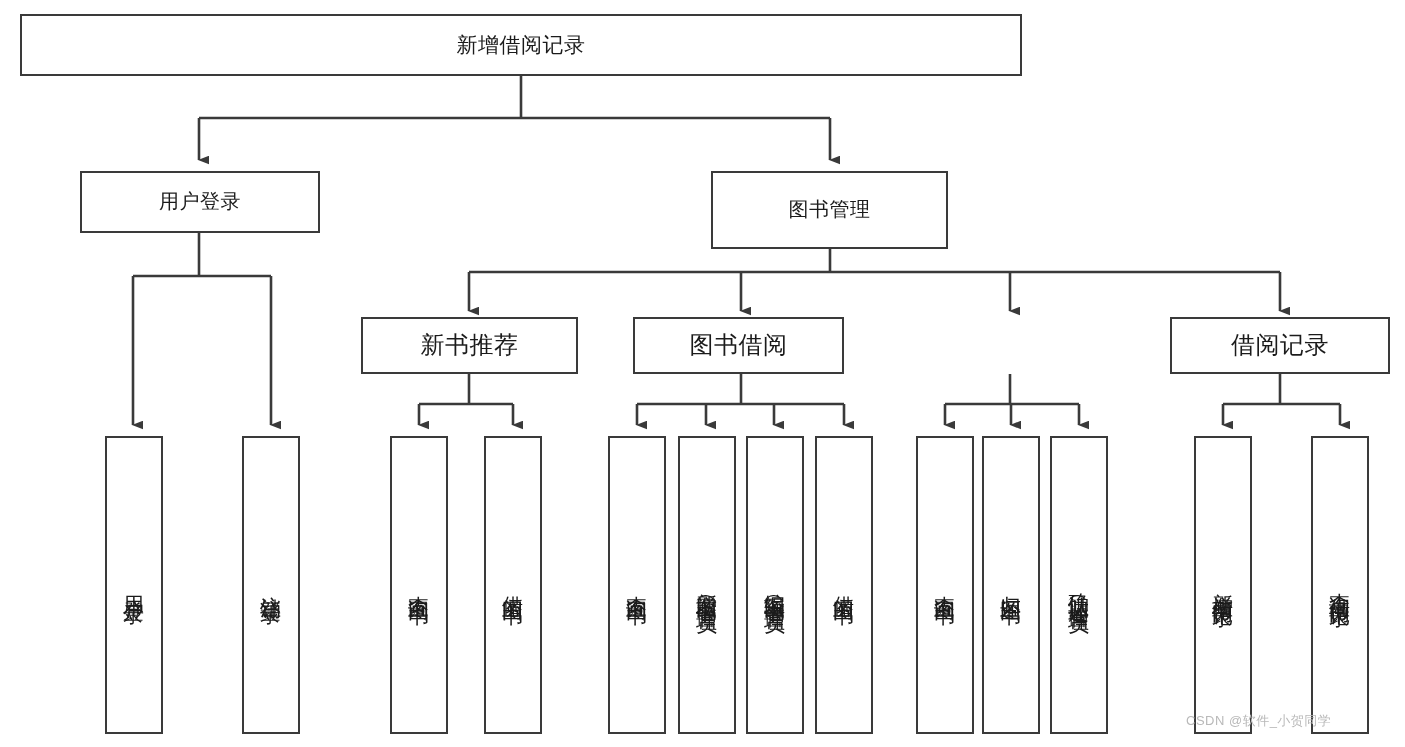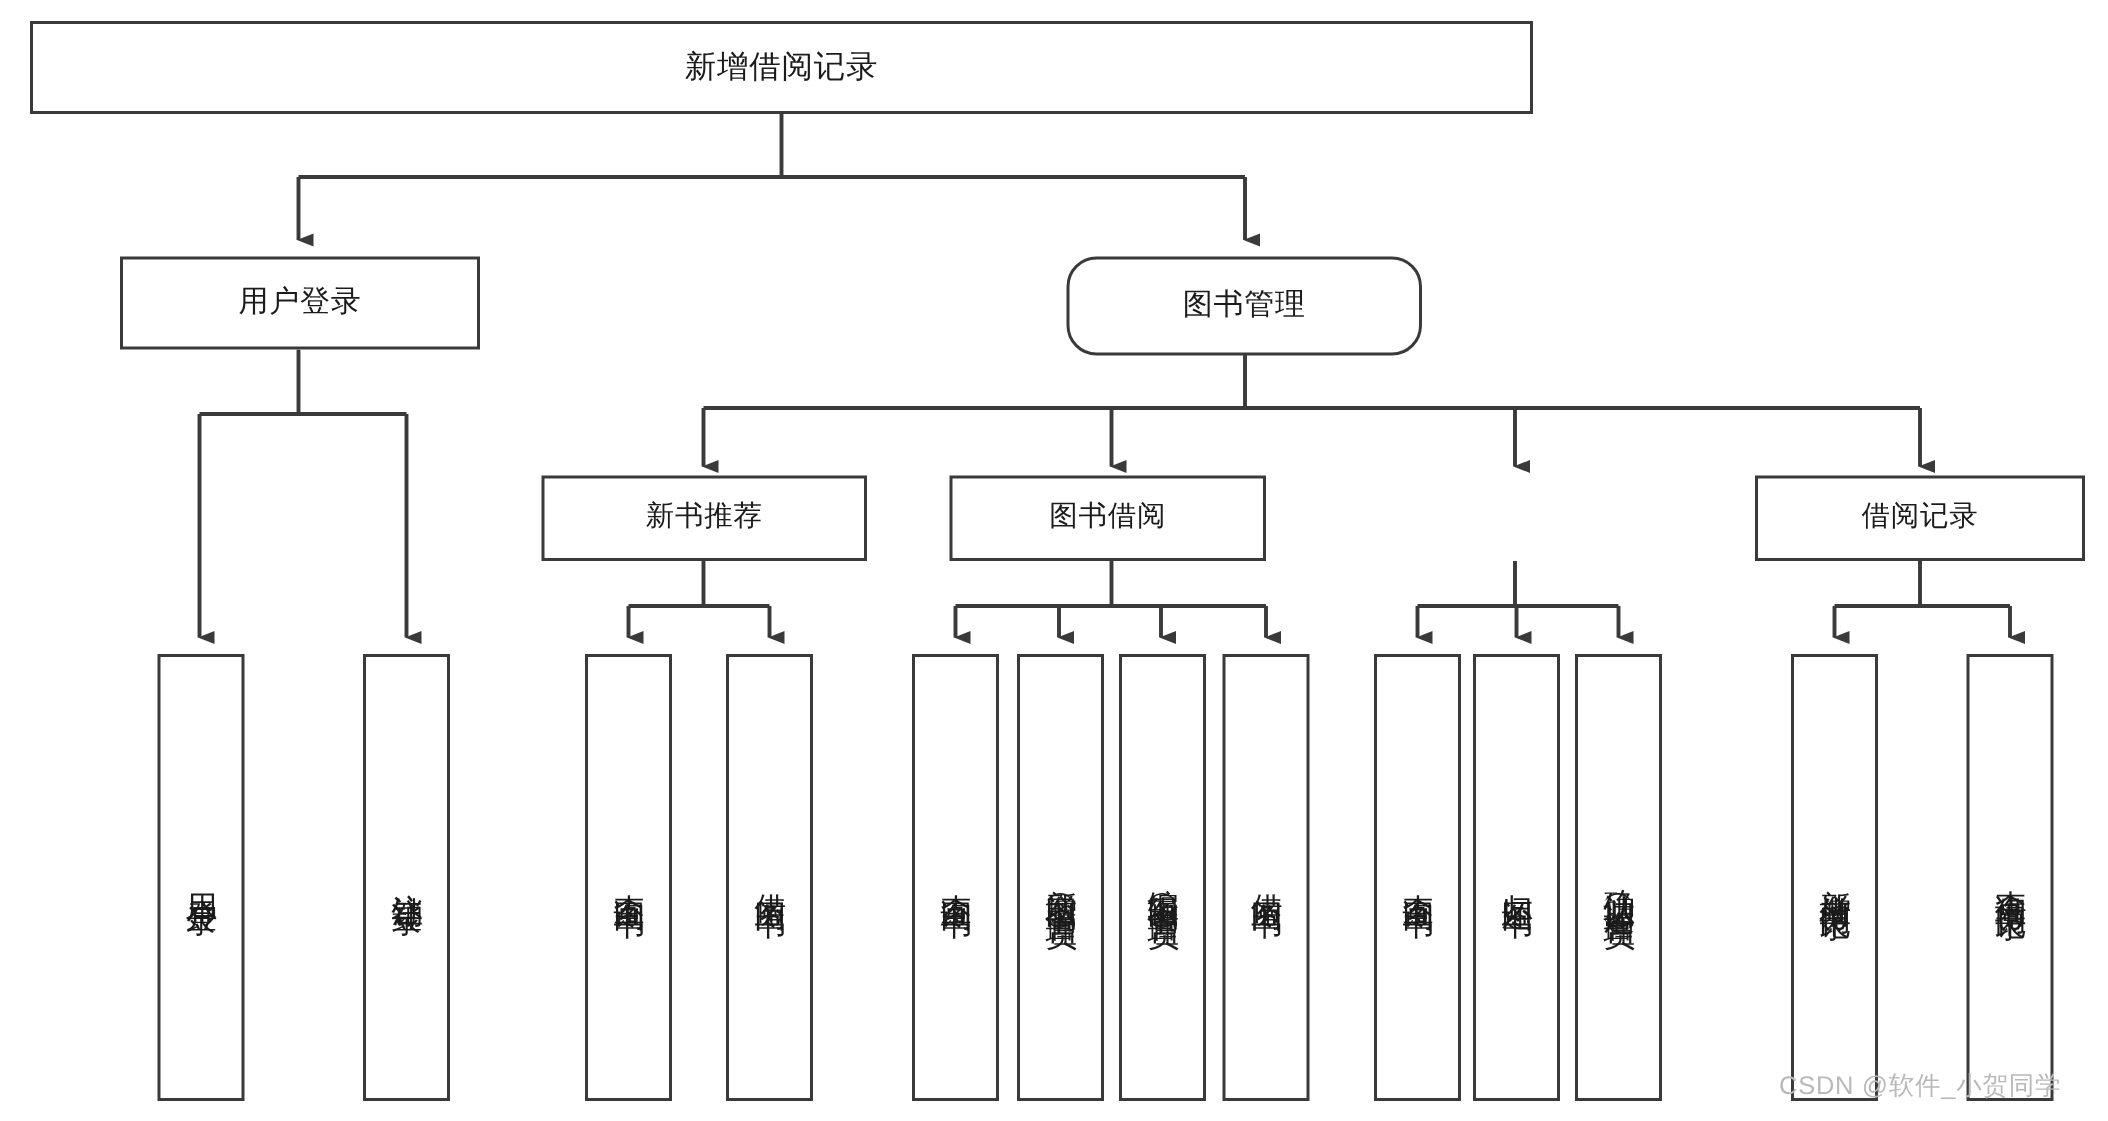--- a/index.html
+++ b/index.html
@@ -39,21 +39,21 @@
   }
   .node-label {
     color: #1b1b1b;
     text-align: center;
     line-height: 1.18;
     white-space: pre;
     letter-spacing: 0.5px;
   }
   .node-root .node-label { font-size: 21px; }
   .node-l1 .node-label { font-size: 20px; }
-  .node-l2 .node-label { font-size: 19px; }
+  .node-l2 .node-label { font-size: 24px; }
   .node-leaf {
     align-items: flex-start;
     justify-content: center;
     padding-top: 0px;
   }
   .node-leaf .node-label {
     font-size: 21px;
     writing-mode: vertical-rl;
     text-orientation: upright;
     letter-spacing: 3px;
@@ -64,21 +64,21 @@
     justify-content: center;
   }
   .node-leaf.align-top .node-label {
     align-items: flex-start;
     padding-top: 4px;
   }
   .watermark {
     position: absolute;
     left: 1186px;
     top: 712px;
-    font-size: 17px;
+    font-size: 13px;
     color: #b9b9b9;
     font-family: "Liberation Sans", "DejaVu Sans", sans-serif;
     white-space: nowrap;
     letter-spacing: 0.5px;
   }
 </style>
 </head>
 <body>
 
 <div id="diagram-root">
@@ -136,21 +136,21 @@
     </g>
   </svg>
 
   <div class="node-box node-root" style="left:20px; top:14px; width:1002px; height:62px;">
     <span class="node-label">新增借阅记录</span>
   </div>
 
   <div class="node-box node-l1" style="left:80px; top:171px; width:240px; height:62px;">
     <span class="node-label">用户登录</span>
   </div>
-  <div class="node-box node-l1" style="left:711px; top:171px; width:237px; height:66px;border-radius:20px;">
+  <div class="node-box node-l1" style="left:711px; top:171px; width:237px; height:78px;">
     <span class="node-label">图书管理</span>
   </div>
 
   <div class="node-box node-l2" style="left:361px; top:317px; width:217px; height:57px;">
     <span class="node-label">新书推荐</span>
   </div>
   <div class="node-box node-l2" style="left:633px; top:317px; width:211px; height:57px;">
     <span class="node-label">图书借阅</span>
   </div>
   <div class="node-box node-l2" style="left:1170px; top:317px; width:220px; height:57px;">

